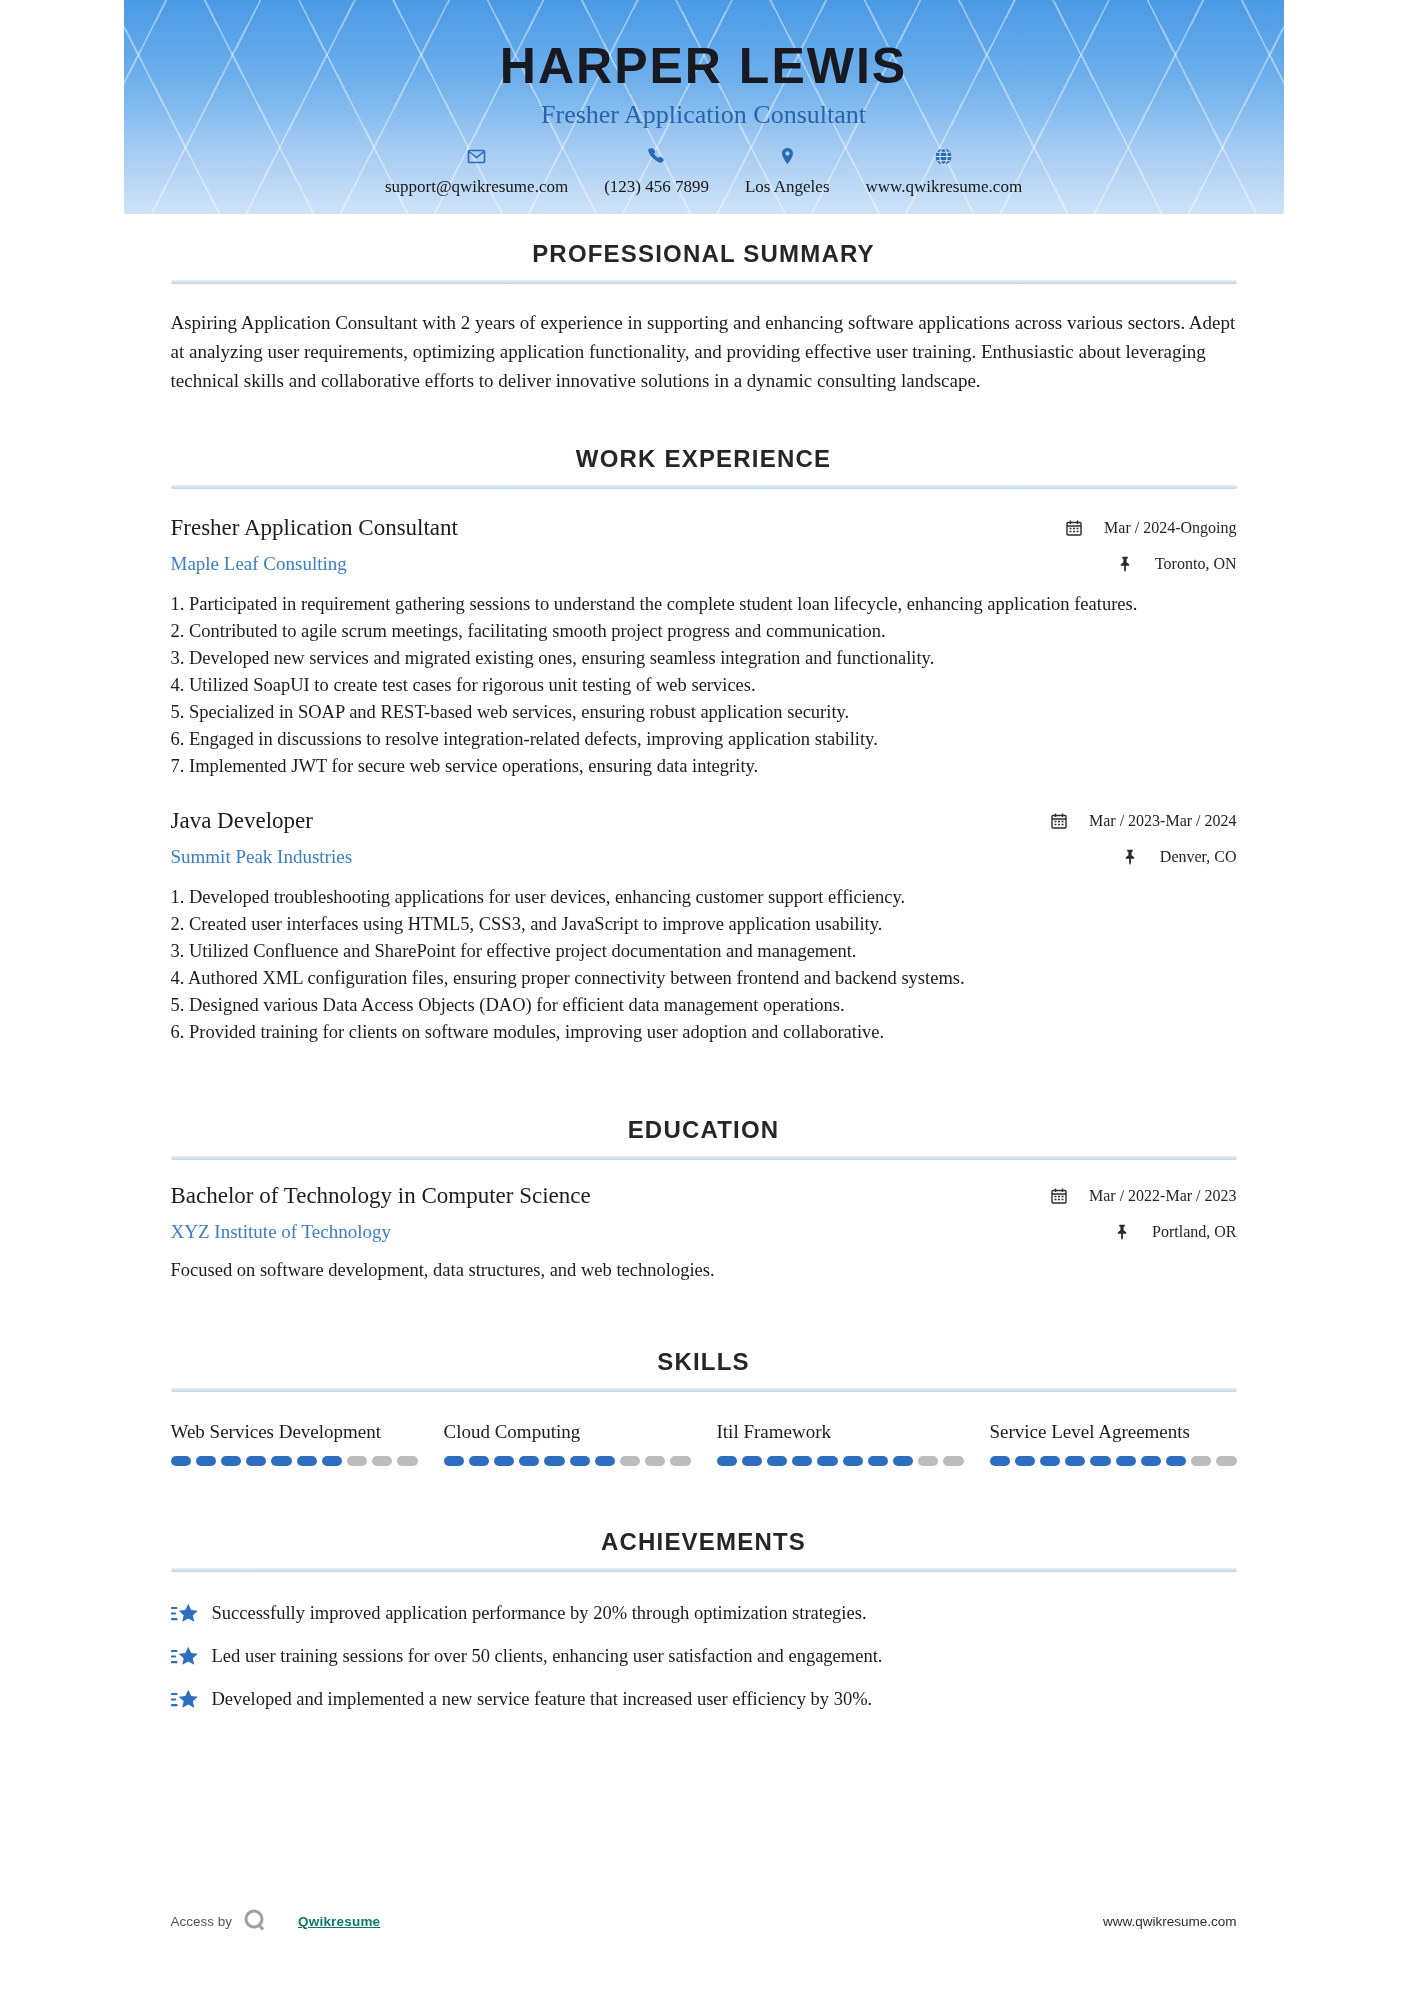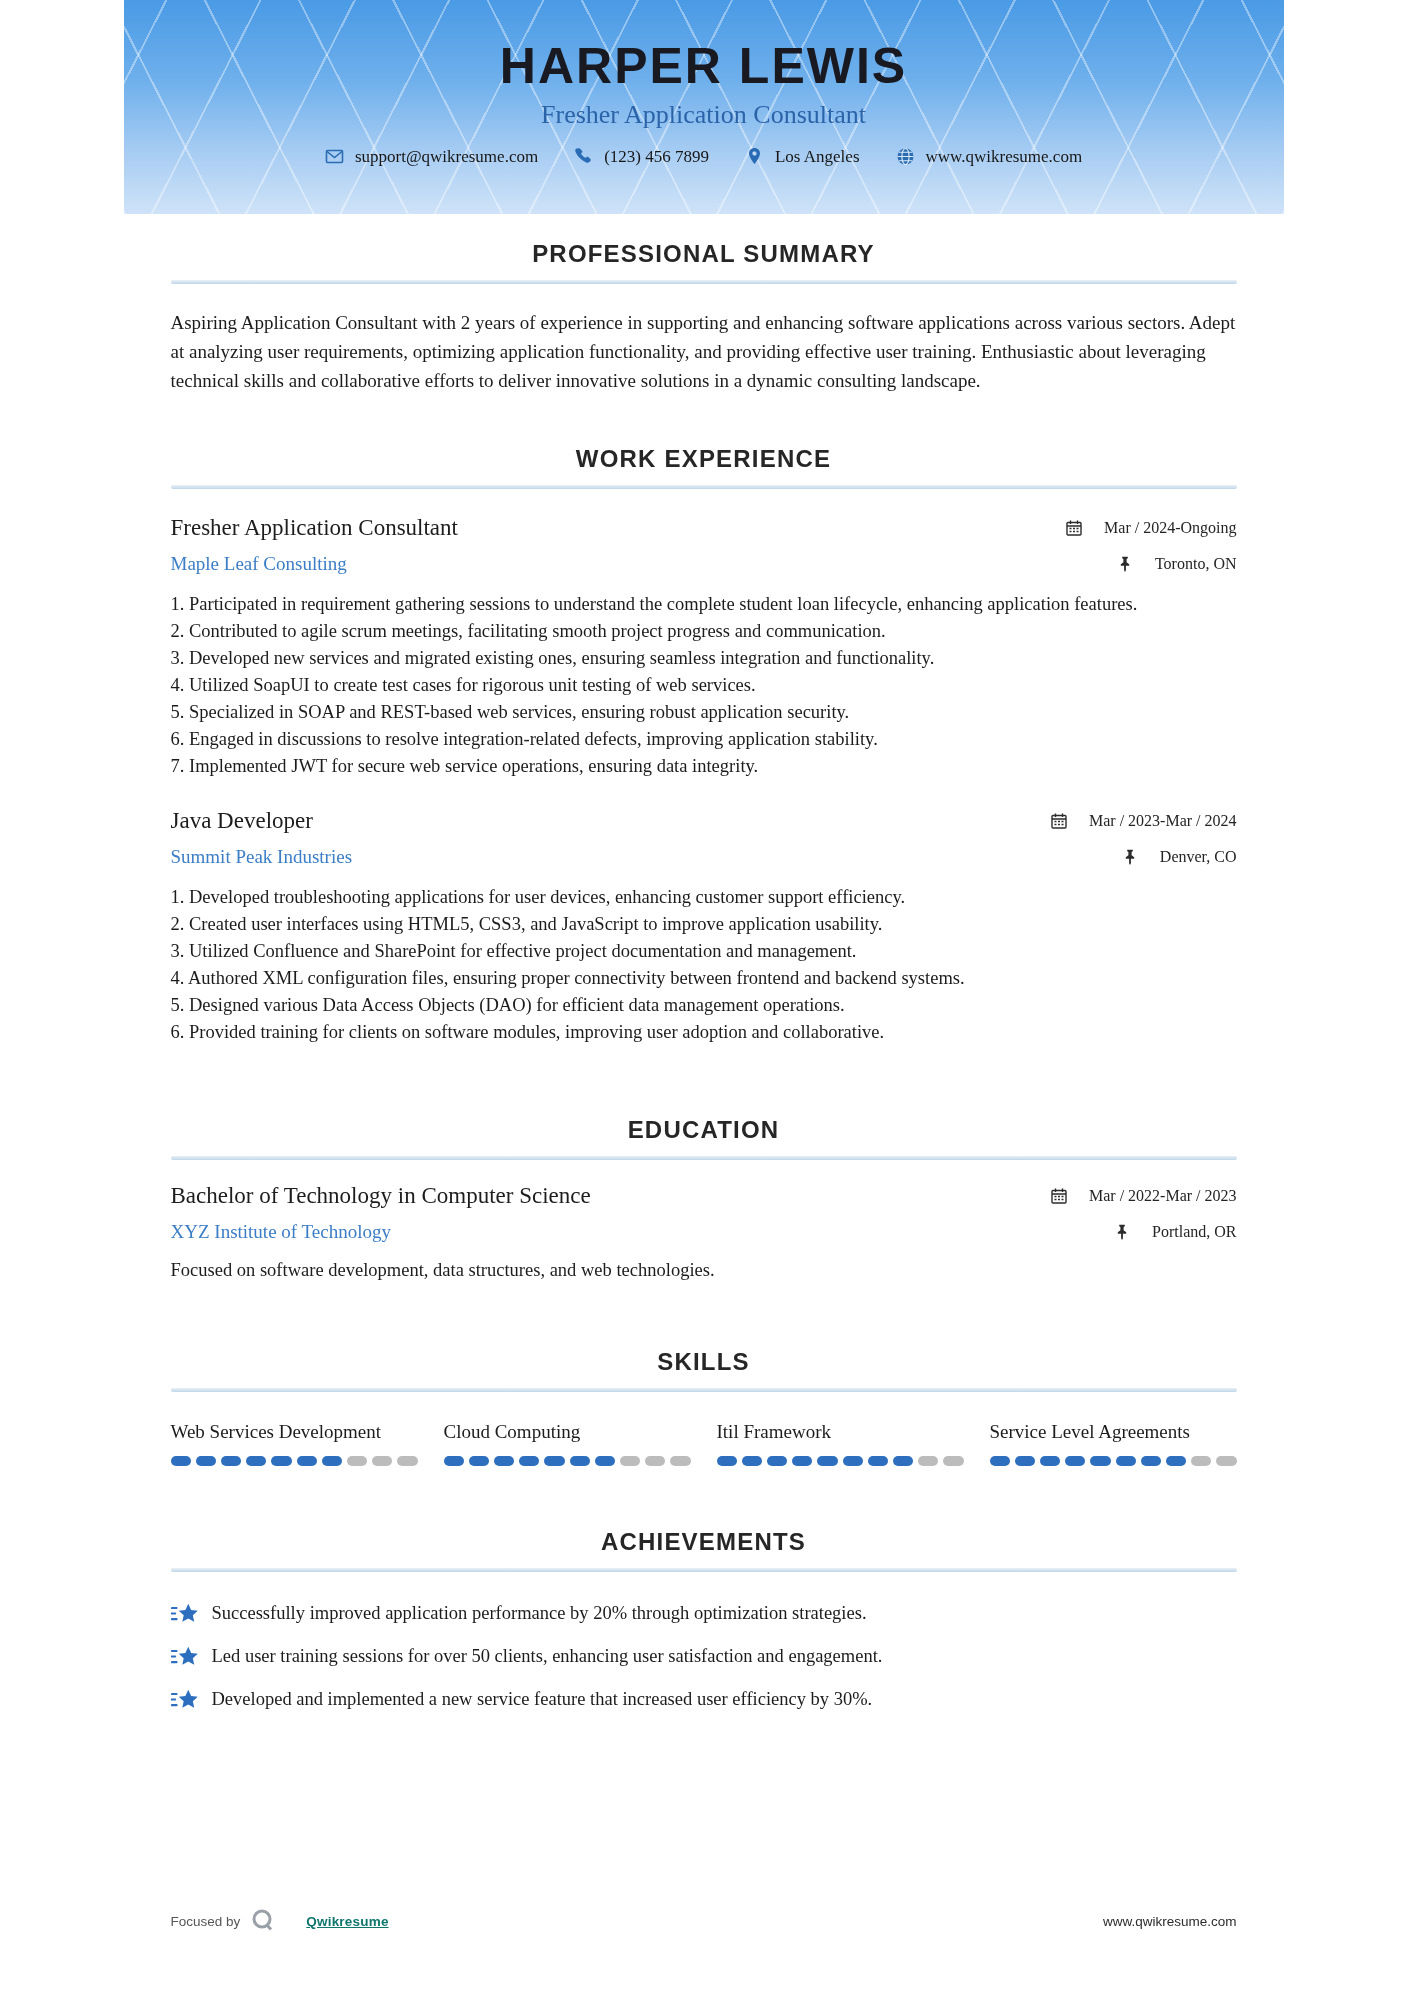--- a/index.html
+++ b/index.html
@@ -17,21 +17,21 @@
       repeating-linear-gradient(-63deg, rgba(255,255,255,.38) 0 2px, rgba(255,255,255,0) 2px 84px),
       linear-gradient(180deg, #4a9ae5 0%, #6fb0ec 38%, #a8cdf3 72%, #cfe3f8 100%);
   }
   .name {
     margin:0; padding-top:40px;
     font-family:"Liberation Sans", sans-serif; font-weight:800;
     font-size:50px; letter-spacing:2px; color:#191922; line-height:1.05;
   }
   .subtitle { margin-top:7px; font-size:26px; color:#2b63a9; }
   .contact { margin-top:17px; display:flex; justify-content:center; align-items:center; gap:36px; font-size:17px; color:#171717; }
-  .contact-item { display:flex; align-items:center; gap:11px; }
+  .contact-item { display:flex; align-items:center; gap:11px;flex-direction:column; }
   .cicon { width:19px; height:19px; flex:0 0 auto; }
 
   
   .section { margin:0 47px; }
   .section-heading {
     margin:4px; text-align:center;
     font-family:"Liberation Sans", sans-serif; font-weight:700;
     font-size:24px; letter-spacing:1.2px; color:#262626; line-height:28px;
   }
   .rule { height:4px; margin-top:12px; border-radius:2px;
@@ -324,21 +324,21 @@
       <path d="M1 6.5h5M0 12.5h4.5M1 18.5h5" stroke="#2d6fbe" stroke-width="2.2" fill="none" stroke-linecap="round"></path>
       <path fill="#2d6fbe" d="M18.5 2l3.1 6.7 7.1.8-5.3 4.9 1.5 7L18.5 17.9l-6.4 3.5 1.5-7-5.3-4.9 7.1-.8z"></path>
     </svg>
     <span class="ach-text">Developed and implemented a new service feature that increased user efficiency by 30%.</span>
   </div>
 </div>
   </section>
 
   <footer class="footer">
     <div class="footer-left">
-      <span class="powered">Focused by</span>
+      <span class="powered">Access by</span>
       <svg width="26" height="26" viewBox="0 0 26 26">
         <circle cx="12" cy="11" r="8" fill="none" stroke="#9aa0a8" stroke-width="3"></circle>
         <path d="M16.5 16.5l4.5 5" stroke="#9aa0a8" stroke-width="3" fill="none"></path>
       </svg>
       <a class="brand">Qwikresume</a>
     </div>
     <span class="site">www.qwikresume.com</span>
   </footer>
 
 </div>

